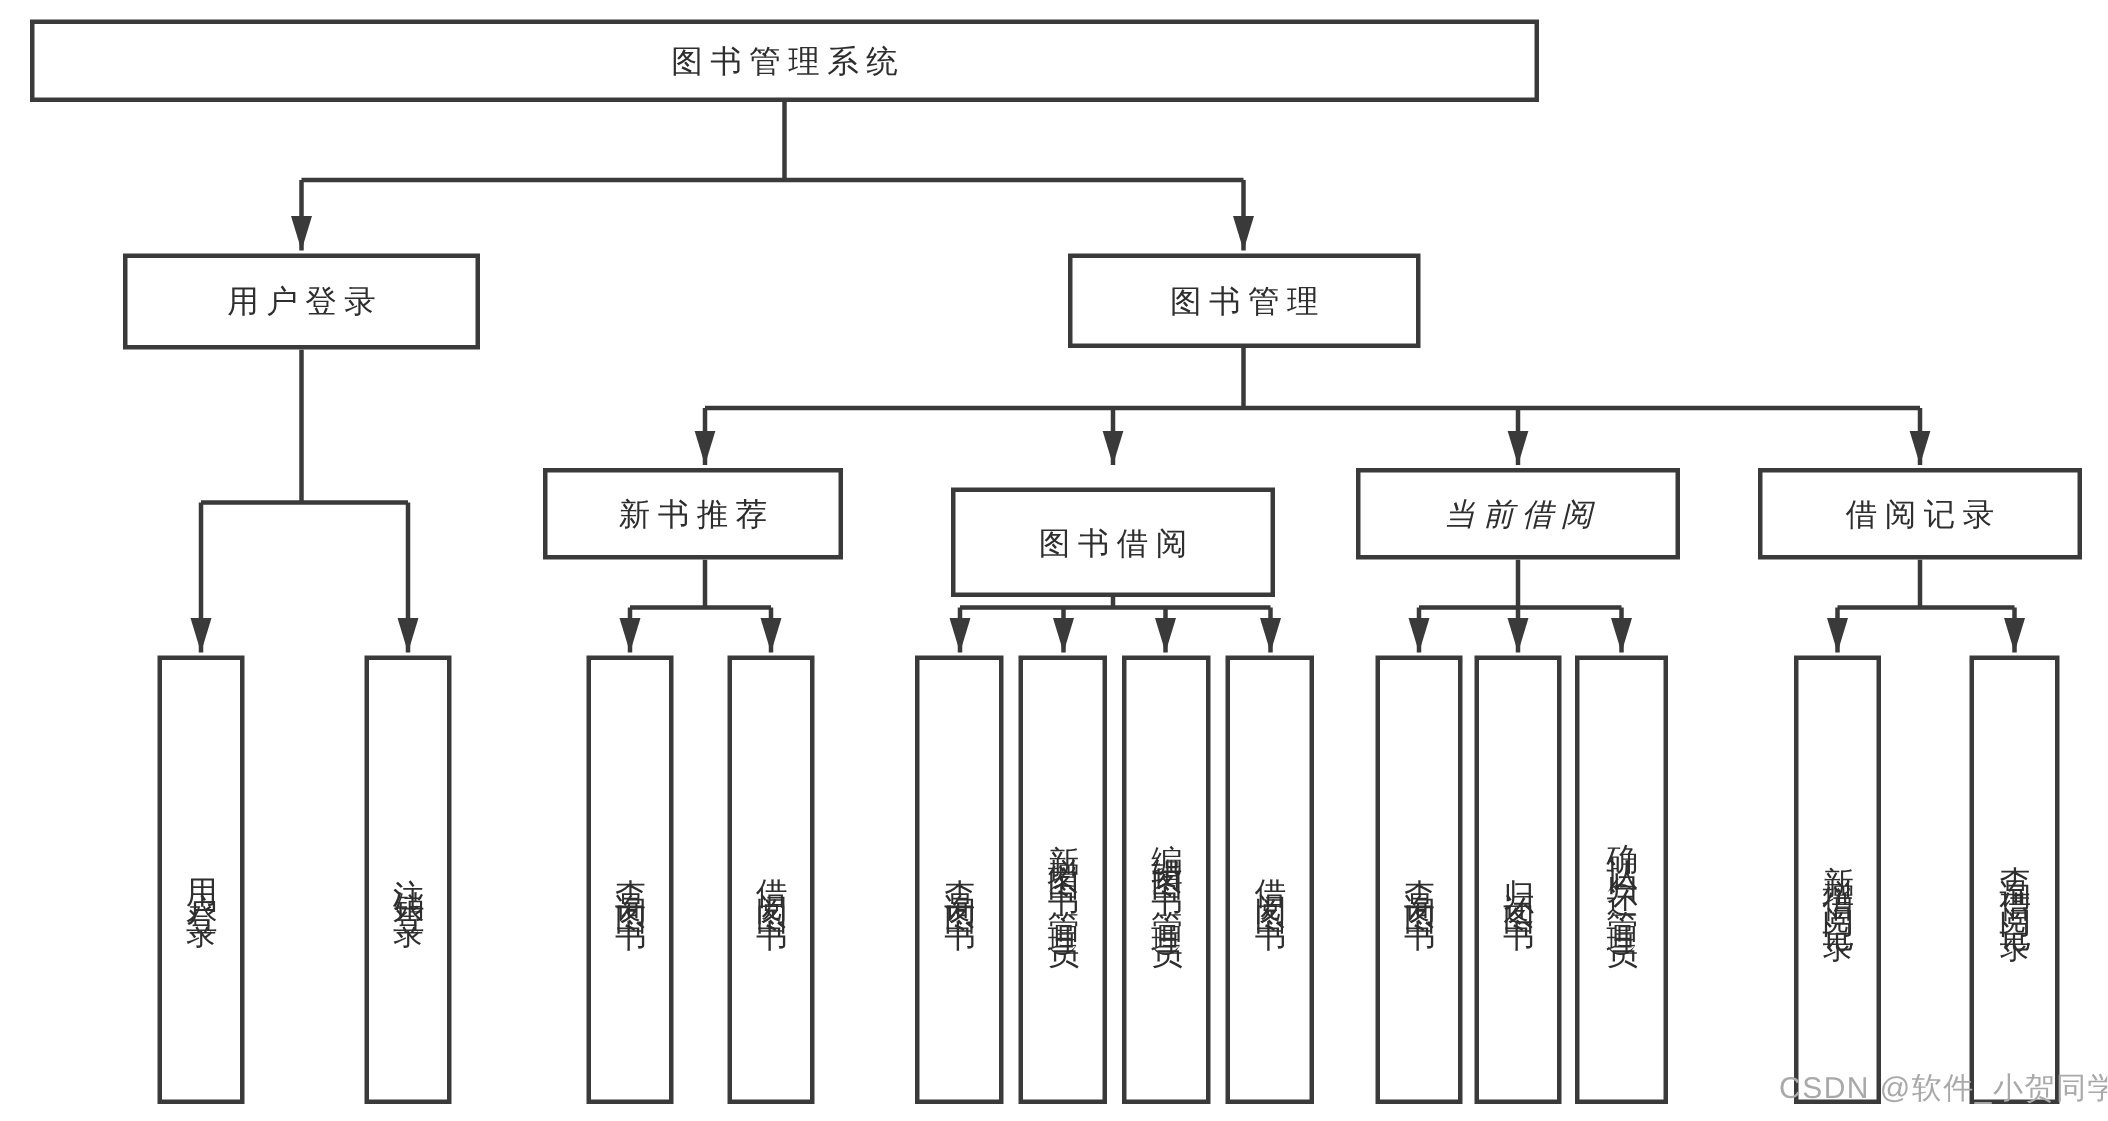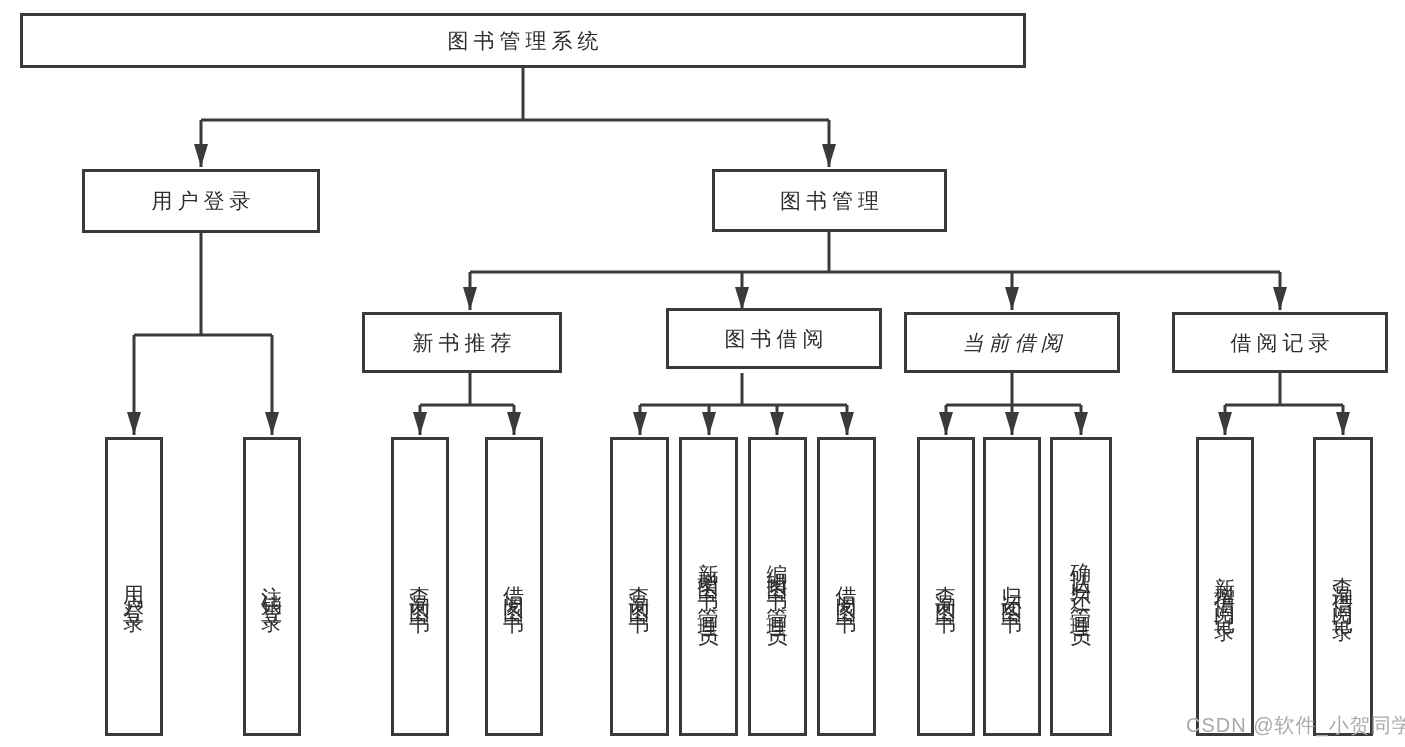--- a/index.html
+++ b/index.html
@@ -107,21 +107,21 @@
       <path d="M1343,405 V435" marker-end="url(#arrowDown)"></path>
     </g>
   </svg>
 
   <div class="node hnode" style="left:20px; top:13px; width:1006px; height:55px;">图书管理系统</div>
 
   <div class="node hnode" style="left:82px; top:169px; width:238px; height:64px;">用户登录</div>
   <div class="node hnode" style="left:712px; top:169px; width:235px; height:63px;">图书管理</div>
 
   <div class="node hnode" style="left:362px; top:312px; width:200px; height:61px;">新书推荐</div>
-  <div class="node hnode" style="left:634px; top:308px; width:216px; height:61px;margin-left:32px;">图书借阅</div>
+  <div class="node hnode" style="left:634px; top:325px; width:216px; height:73px;">图书借阅</div>
   <div class="node hnode" style="left:904px; top:312px; width:216px; height:61px;font-style:italic;">当前借阅</div>
   <div class="node hnode" style="left:1172px; top:312px; width:216px; height:61px;">借阅记录</div>
 
   <div class="node vnode" style="left:105px; top:437px; width:58px; height:299px;">用户登录</div>
   <div class="node vnode" style="left:243px; top:437px; width:58px; height:299px;">注销登录</div>
 
   <div class="node vnode" style="left:391px; top:437px; width:58px; height:299px;">查询图书</div>
   <div class="node vnode" style="left:485px; top:437px; width:58px; height:299px;">借阅图书</div>
 
   <div class="node vnode" style="left:610px; top:437px; width:59px; height:299px;">查询图书</div>

